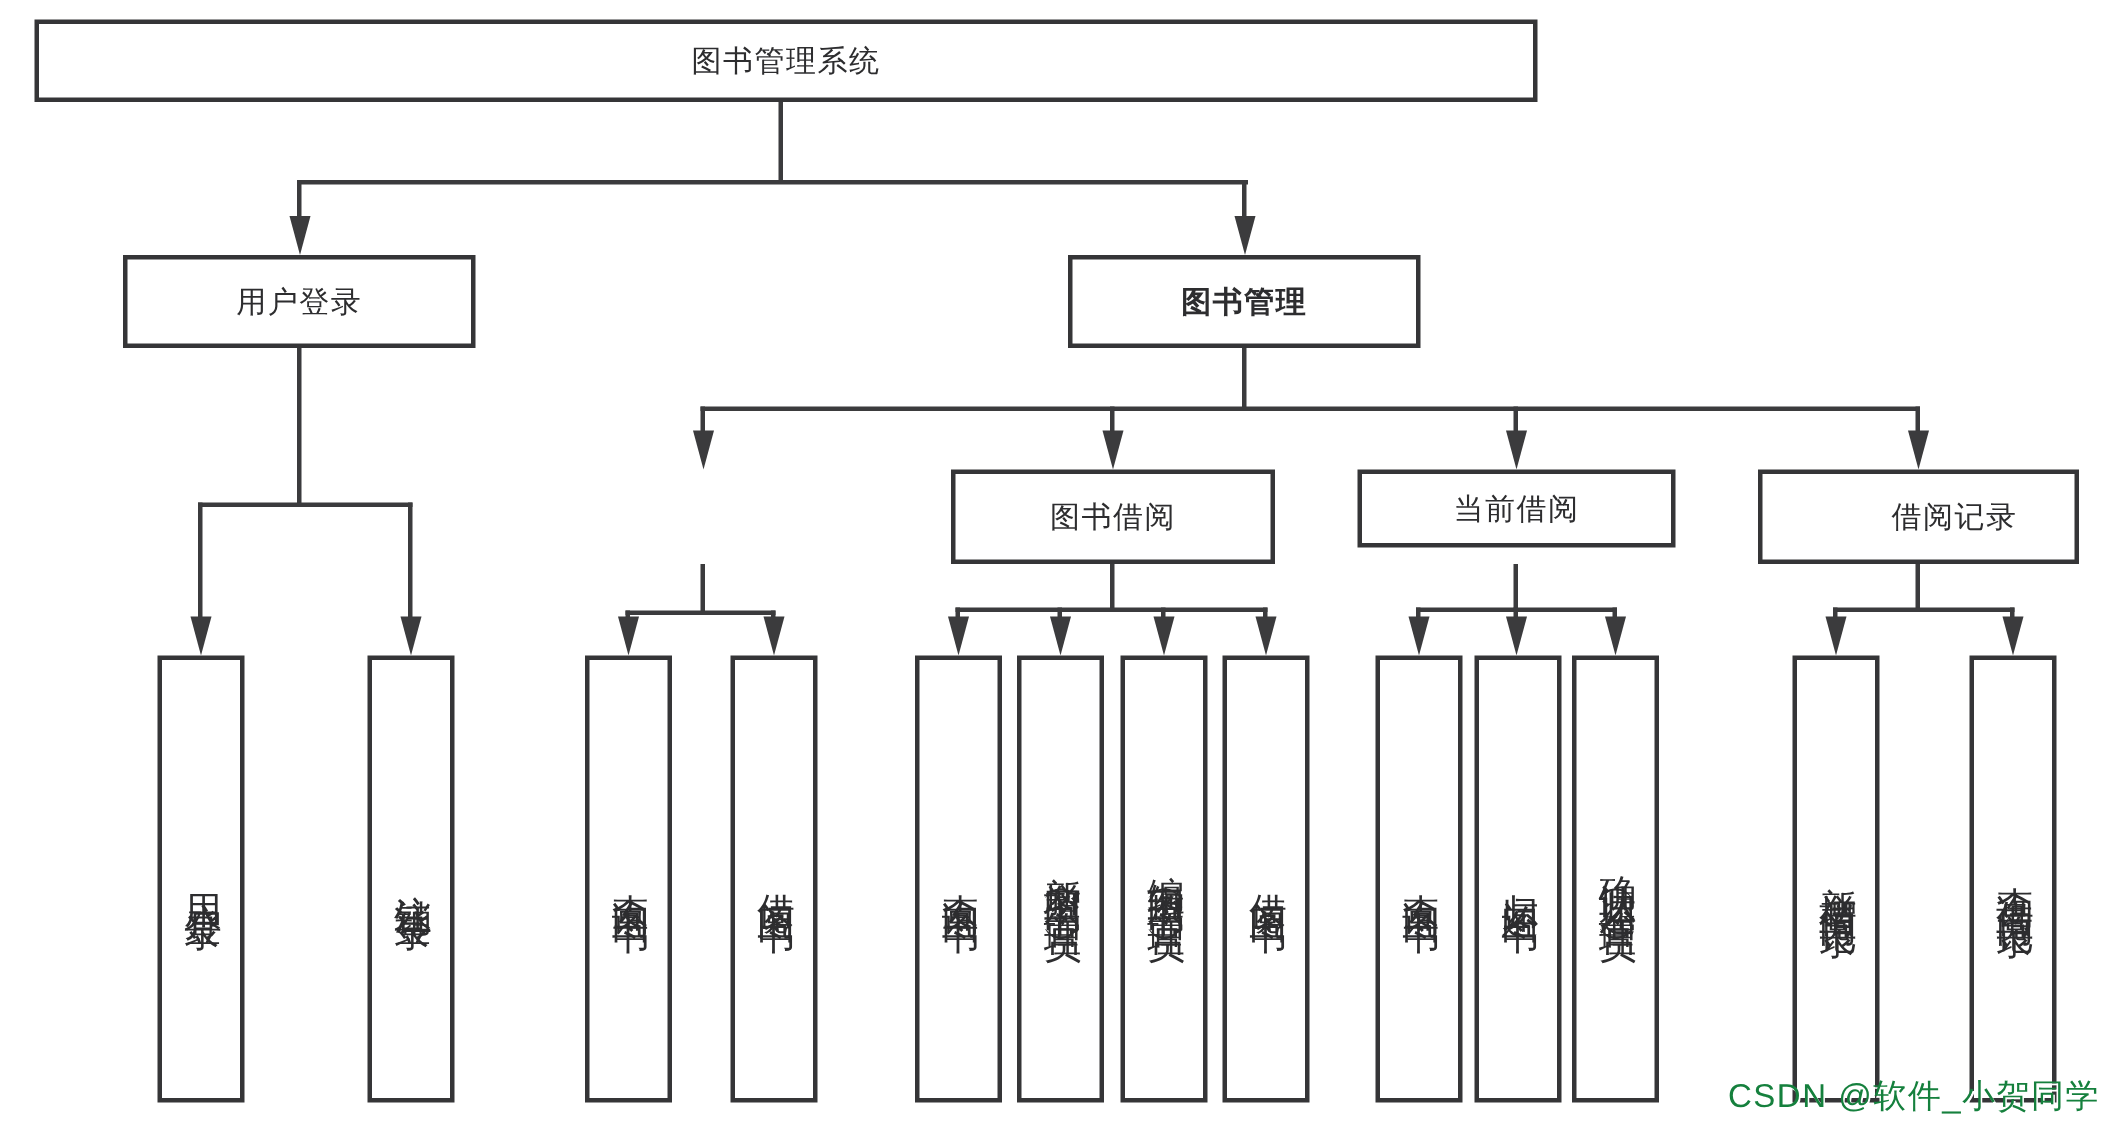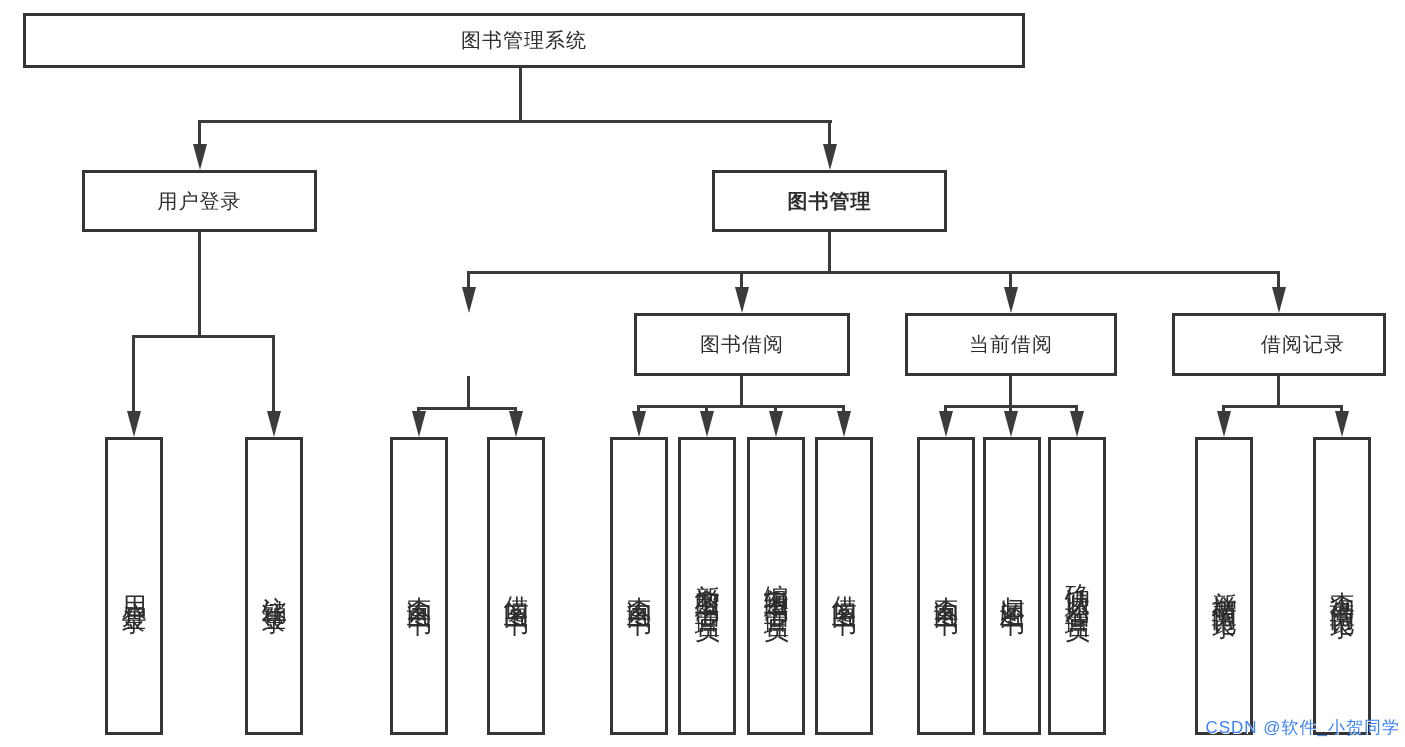--- a/index.html
+++ b/index.html
@@ -46,22 +46,22 @@
     position: absolute;
     width: 0; height: 0;
     border-left: 7px solid transparent;
     border-right: 7px solid transparent;
     border-top: 26px solid #3b3b3d;
   }
   .watermark {
     position: absolute;
     top: 716px;
     right: 5px;
-    font-size: 17px;
-    color: #3b82f6;
+    font-size: 22px;
+    color: #15803d;
     letter-spacing: 1px;
     white-space: nowrap;
     z-index: 5;
     text-shadow: 1px 1px 0 #ffffff;
   }
 </style>
 </head>
 <body>
 
 <div class="canvas">
@@ -98,21 +98,21 @@
   <div class="vline" style="left:740px; top:271px; height:22px;"></div>
   <div class="arr" style="left:735px; top:287px;"></div>
   <div class="vline" style="left:1009px; top:271px; height:22px;"></div>
   <div class="arr" style="left:1004px; top:287px;"></div>
   <div class="vline" style="left:1277px; top:271px; height:22px;"></div>
   <div class="arr" style="left:1272px; top:287px;"></div>
 
   <div class="box" style="left:634px; top:313px; width:216px; height:63px;">
     <span class="hlabel">图书借阅</span>
   </div>
-  <div class="box" style="left:905px; top:313px; width:212px; height:63px;">
+  <div class="box" style="left:905px; top:313px; width:212px; height:52px;">
     <span class="hlabel">当前借阅</span>
   </div>
   <div class="box" style="left:1172px; top:313px; width:214px; height:63px;padding-left:48px;">
     <span class="hlabel">借阅记录</span>
   </div>
 
   <div class="vline" style="left:467px; top:376px; height:33px;"></div>
   <div class="hline" style="left:417px; top:407px; width:100px;"></div>
   <div class="vline" style="left:417px; top:407px; height:8px;"></div>
   <div class="arr" style="left:412px; top:411px;"></div>

